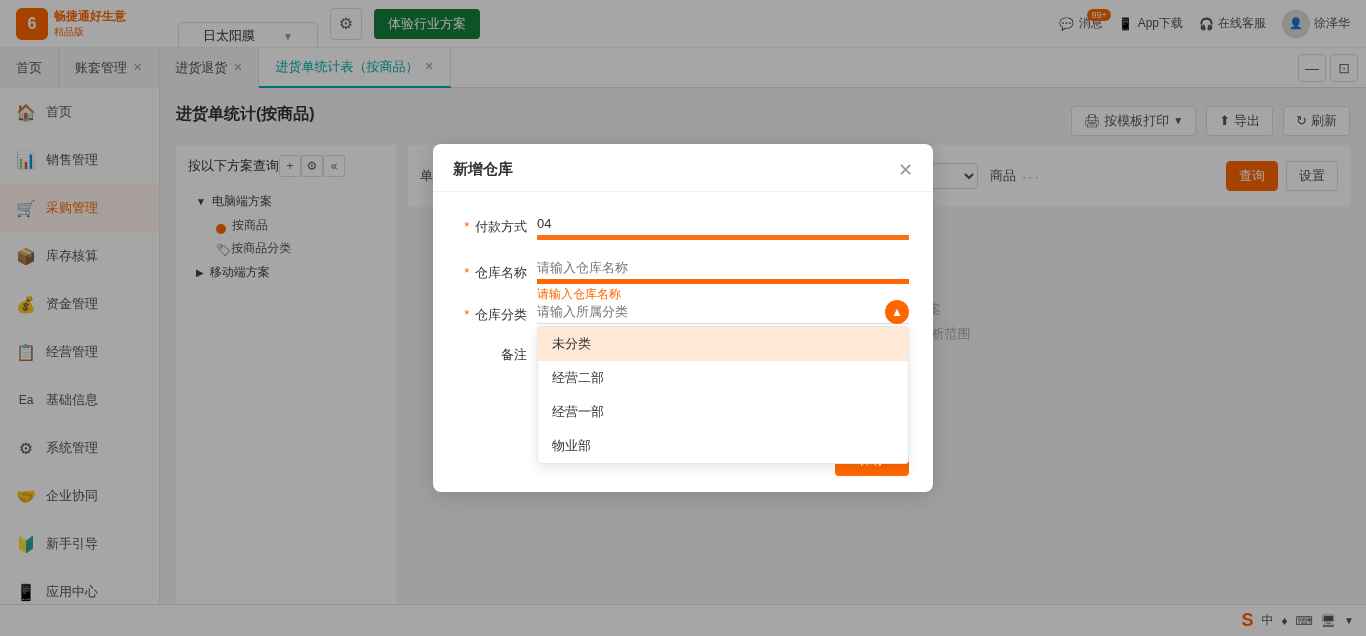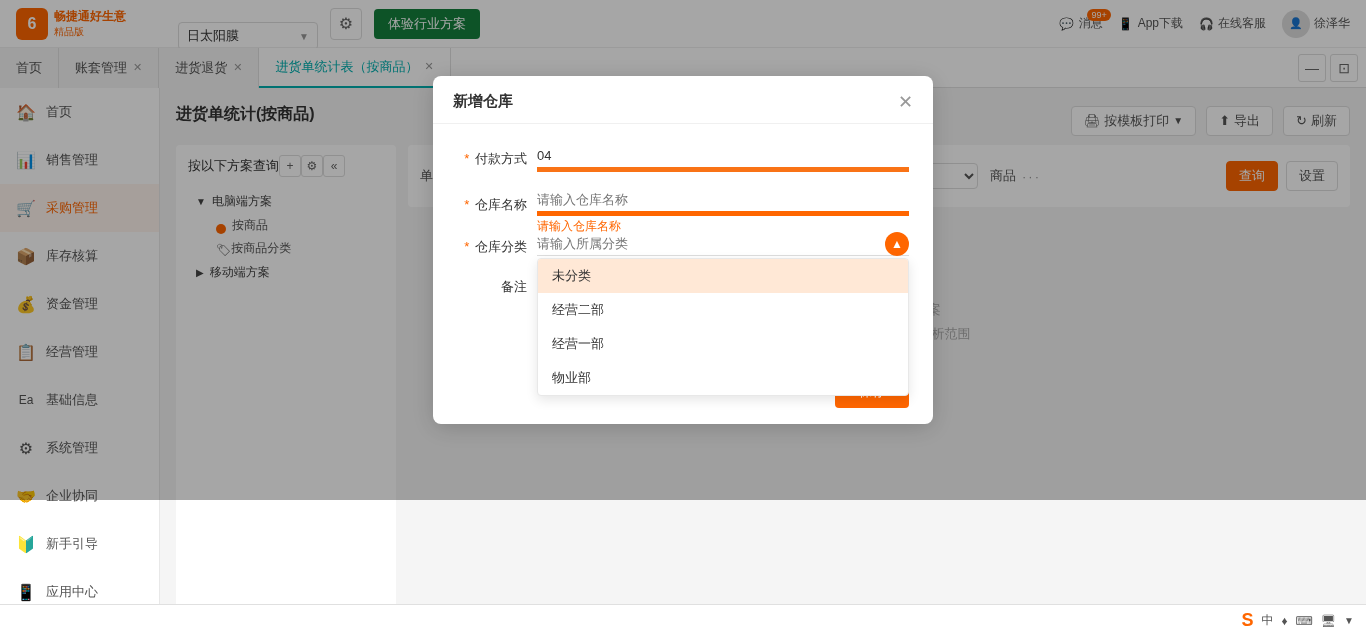--- a/index.html
+++ b/index.html
@@ -32,21 +32,21 @@
       justify-content: center;
       color: #fff;
       font-weight: bold;
       font-size: 16px;
     }
     .store-selector {
       display: flex;
       align-items: center;
       border: 1px solid #ddd;
       border-radius: 4px;
-      padding: 4px 8px;
+      padding: 4px 24px;
       min-width: 140px;
       cursor: pointer;
       gap: 4px;
       color: #333;
       font-size: 13px;
       margin-top: 25px;
     }
     .store-selector span.chevron { color: #999; font-size: 10px; margin-left: auto; }
     .gear-btn {
       width: 32px; height: 32px;
@@ -240,21 +240,21 @@
     .toolbar-btn.primary {
       background: #f60;
       color: #fff;
       border-color: #f60;
     }
 
     
     .overlay {
       position: fixed;
       top: 0; left: 0;
-      width: 1366px; height: 500px;
+      width: 1366px; height: 636px;
       background: rgba(0,0,0,0.35);
       z-index: 100;
       display: flex;
       align-items: center;
       justify-content: center;
     }
 
     
     .modal {
       background: #fff;

